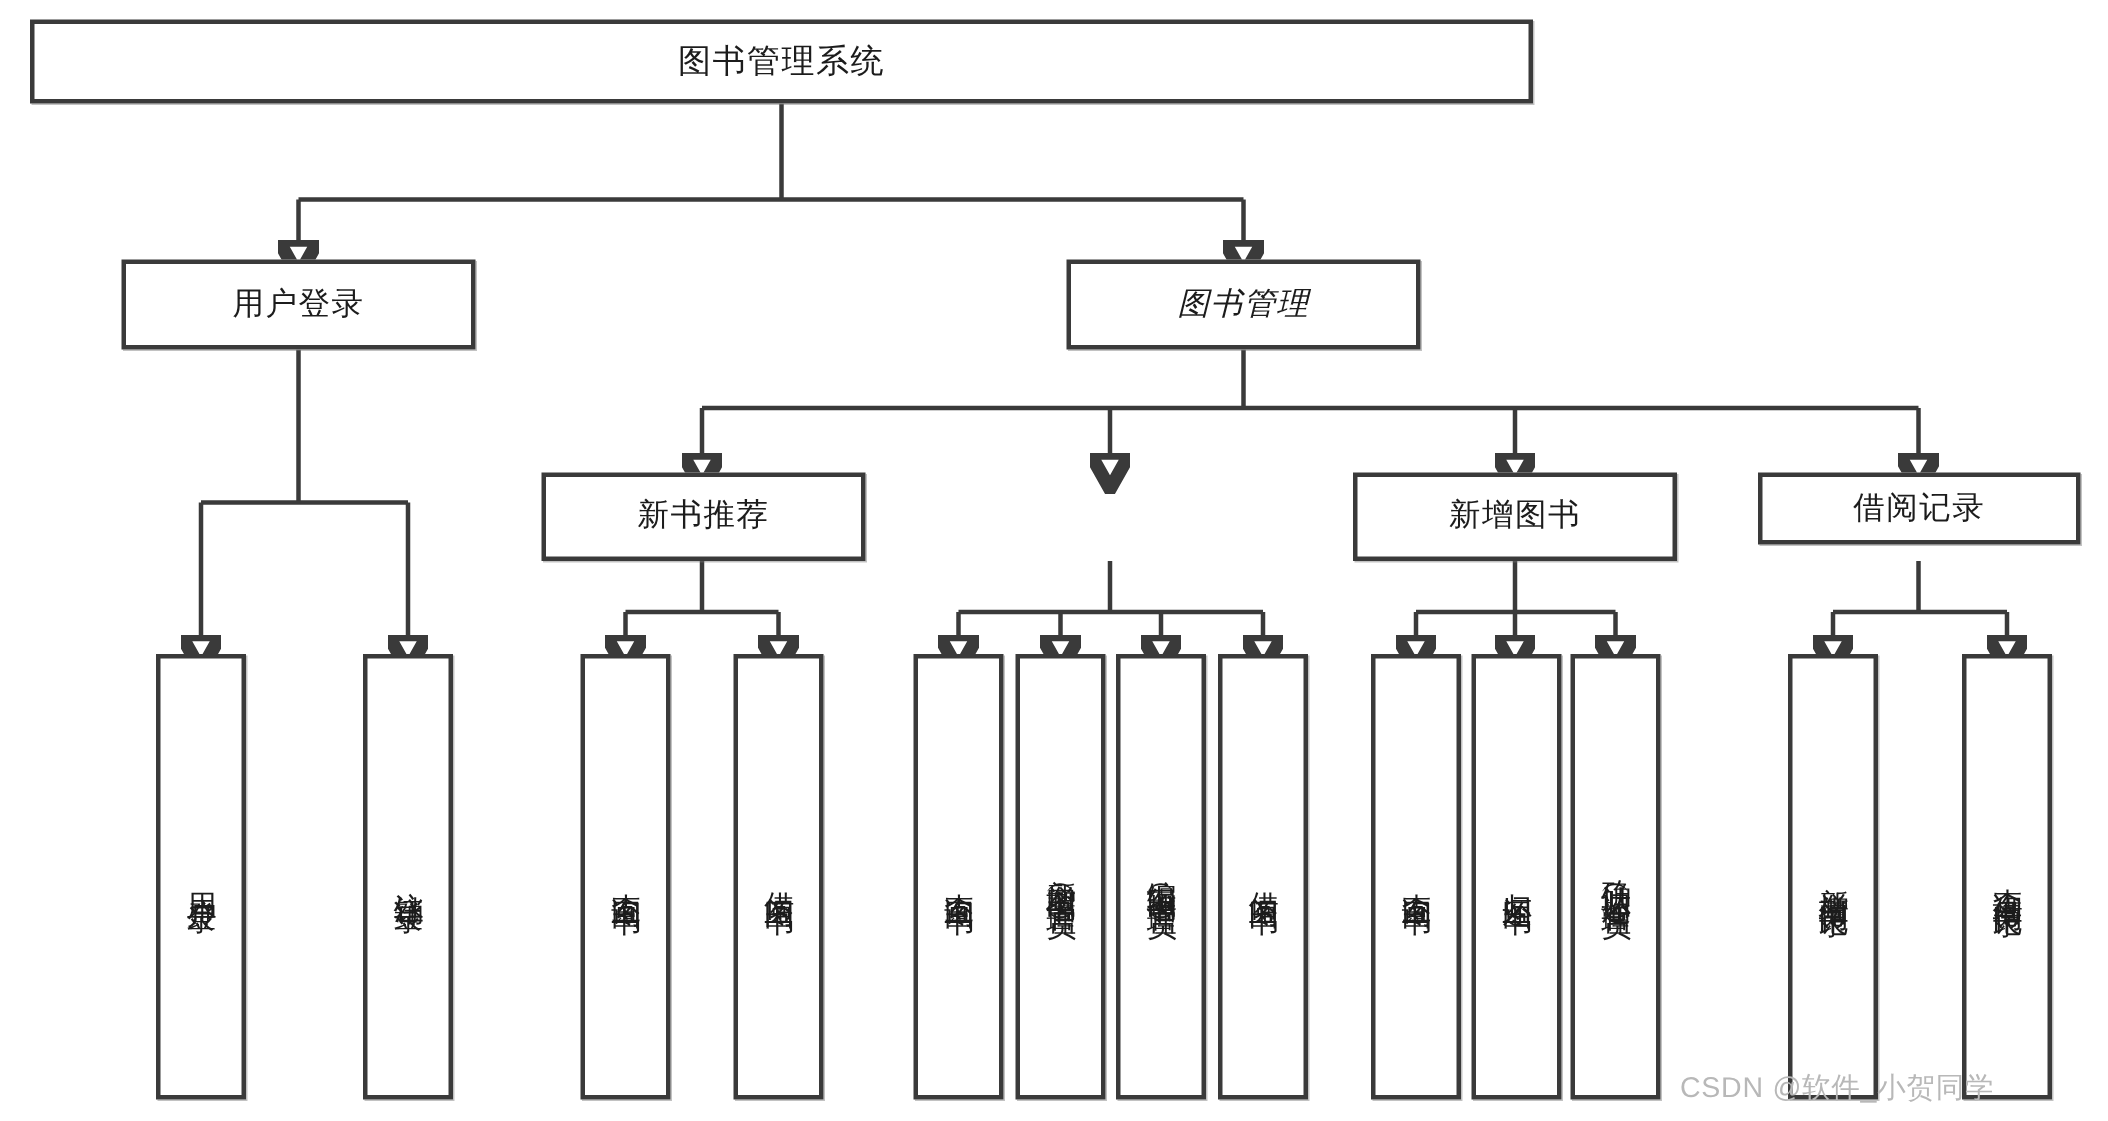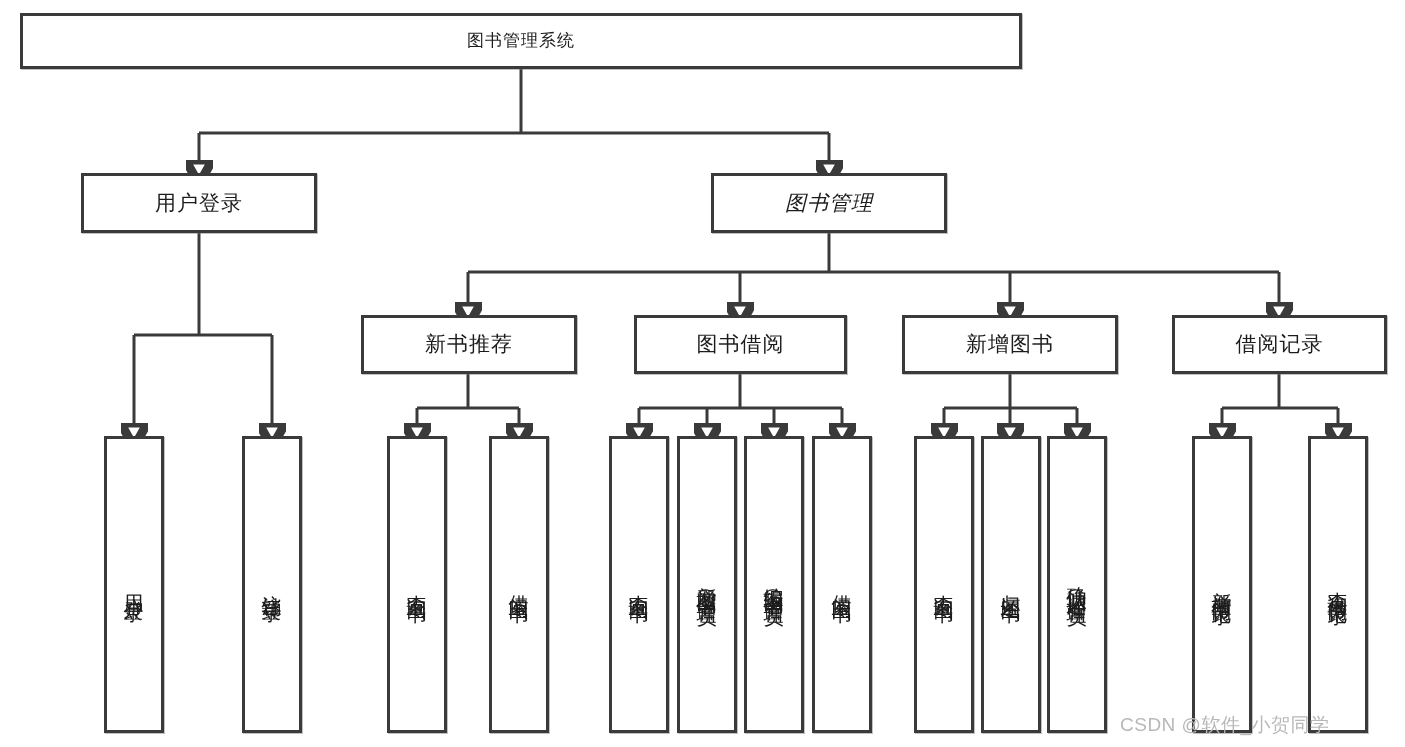--- a/index.html
+++ b/index.html
@@ -32,21 +32,21 @@
     letter-spacing: 1px;
     white-space: nowrap;
   }
   .node.vertical .label {
     writing-mode: vertical-rl;
     text-orientation: upright;
     font-size: 20px;
     letter-spacing: 3px;
     line-height: 1.1;
   }
-  .node.root .label { font-size: 17px; }
+  .node.root .label { font-size: 22px; }
   .node.level2 .label { font-size: 21px; }
 
   svg#edges {
     position: absolute;
     left: 0;
     top: 0;
     width: 1405px;
     height: 747px;
     pointer-events: none;
   }
@@ -129,29 +129,26 @@
   </div>
 
   <div class="node level2" style="left:711px; top:173px; width:236px; height:60px;font-style:italic;">
     <span class="label">图书管理</span>
   </div>
 
   <div class="node level2" style="left:361px; top:315px; width:216px; height:59px;">
     <span class="label">新书推荐</span>
   </div>
 
-  <div class="node level2" style="left:634px; top:315px; width:213px; height:59px;">
-    <span class="label">图书借阅</span>
-  </div>
 
   <div class="node level2" style="left:902px; top:315px; width:216px; height:59px;">
     <span class="label">新增图书</span>
   </div>
 
-  <div class="node level2" style="left:1172px; top:315px; width:215px; height:59px;">
+  <div class="node level2" style="left:1172px; top:315px; width:215px; height:48px;">
     <span class="label">借阅记录</span>
   </div>
 
   <div class="node vertical" style="left:104px; top:436px; width:60px; height:297px;">
     <span class="label">用户登录</span>
   </div>
 
   <div class="node vertical" style="left:242px; top:436px; width:60px; height:297px;">
     <span class="label">注销登录</span>
   </div>

